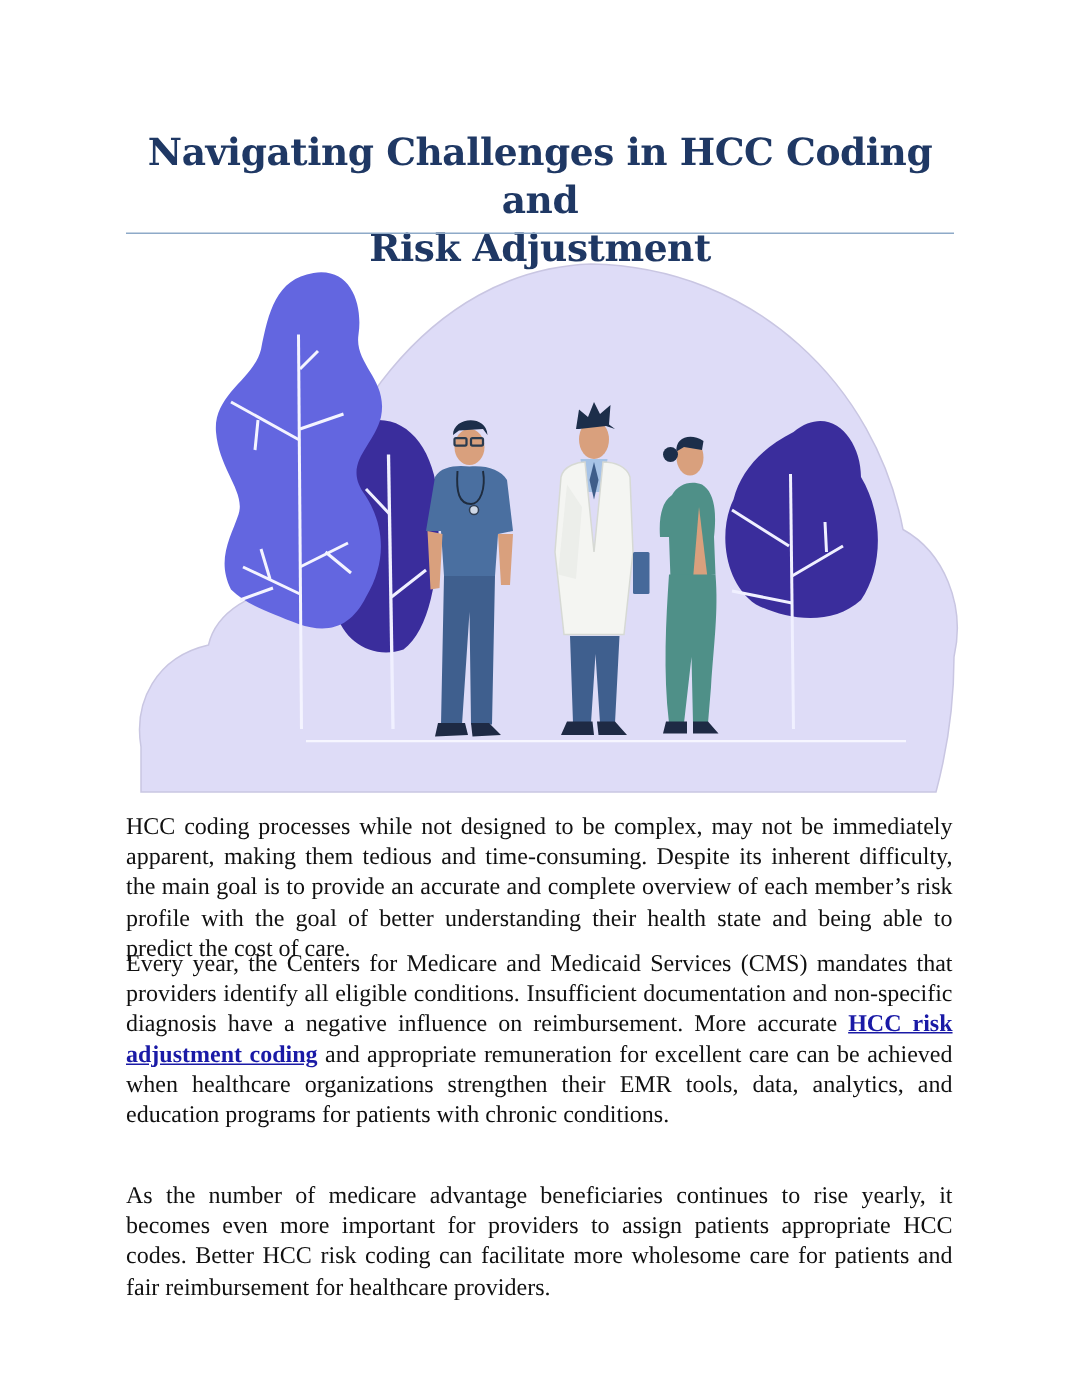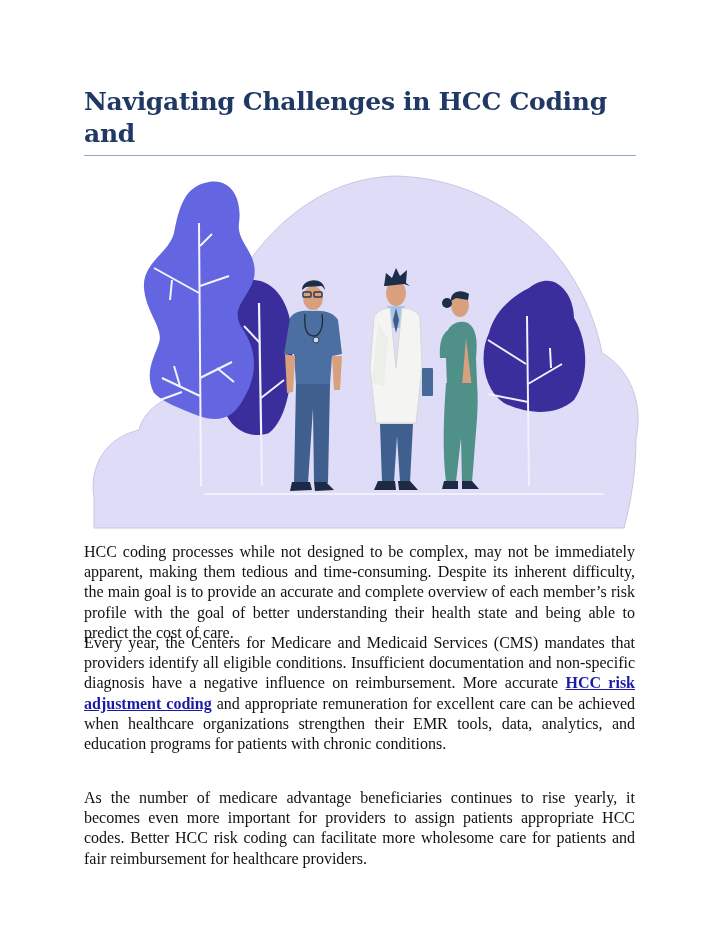--- a/index.html
+++ b/index.html
@@ -2,21 +2,21 @@
 <html><head>
 <meta charset="utf-8">
 <style>
   html, body { margin: 0; padding: 0; }
   body {
     width: 720px; height: 931px; background: #ffffff; position: relative; overflow: hidden;
     font-family: "Liberation Sans", sans-serif;
   }
   .title {
     position: absolute; left: 84px; top: 86px; width: 552px;
-    color: #1f3864;
+    text-align: center; color: #1f3864;
     font-family: "DejaVu Serif", "Liberation Serif", serif;
     font-weight: bold; font-size: 25px; line-height: 32px; letter-spacing: -0.3px;
     margin: 0;
   }
   .rule {
     position: absolute; left: 84px; top: 155px; width: 552px; height: 0;
     border-top: 1.5px solid #8eaac8;
   }
   .illustration { position: absolute; left: 84px; top: 168px; width: 560px; height: 365px; }
   .body-text {
@@ -27,20 +27,21 @@
   .p1 { top: 542px; }
   .p2 { top: 633px; }
   .p3 { top: 788px; }
   .link { color: #1a1aa6; font-weight: bold; text-decoration: underline; cursor: pointer; }
 </style>
 </head>
 <body>
 
 <h1 class="title">
   <span>Navigating Challenges in HCC Coding and</span><br>
+  <span>Risk Adjustment</span>
 </h1>
 <div class="rule"></div>
 
 <svg class="illustration" viewBox="0 0 560 365" xmlns="http://www.w3.org/2000/svg">
 
   <path d="M10,360 L10,330 C5,300 20,270 55,262 C60,240 85,225 112,224 C130,120 200,12 310,8 C420,10 500,90 518,185 C545,200 560,235 552,270 C552,300 548,330 540,360 Z" fill="#dedcf7" stroke="#c9c6e2" stroke-width="1"></path>
 
   <g>
     <path d="M148,118 C180,100 205,125 208,165 C210,205 205,250 185,265 C165,272 145,260 140,240 C135,220 148,200 140,180 C130,150 128,128 148,118 Z" fill="#3a2d9c"></path>
     <path d="M175,135 L178,318" stroke="#f0f0ff" stroke-width="2.2" fill="none"></path>

